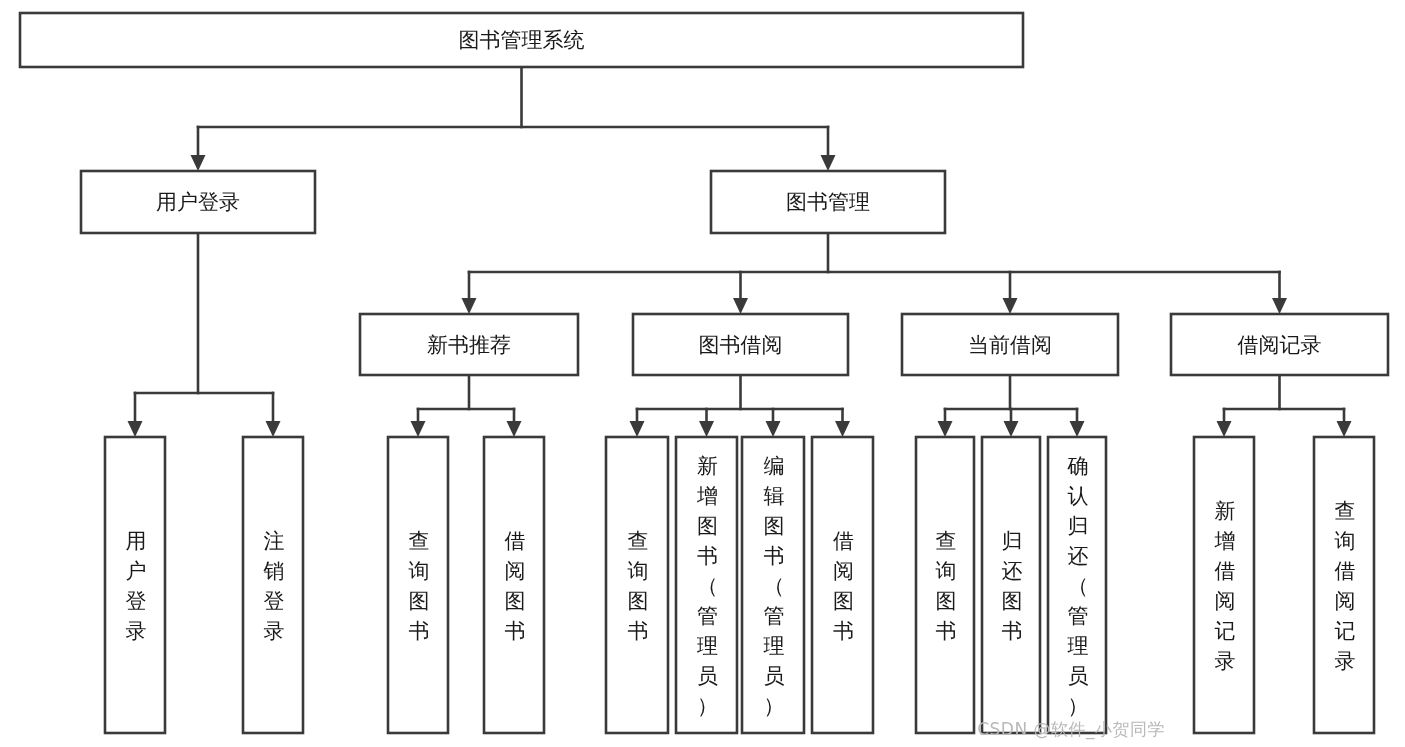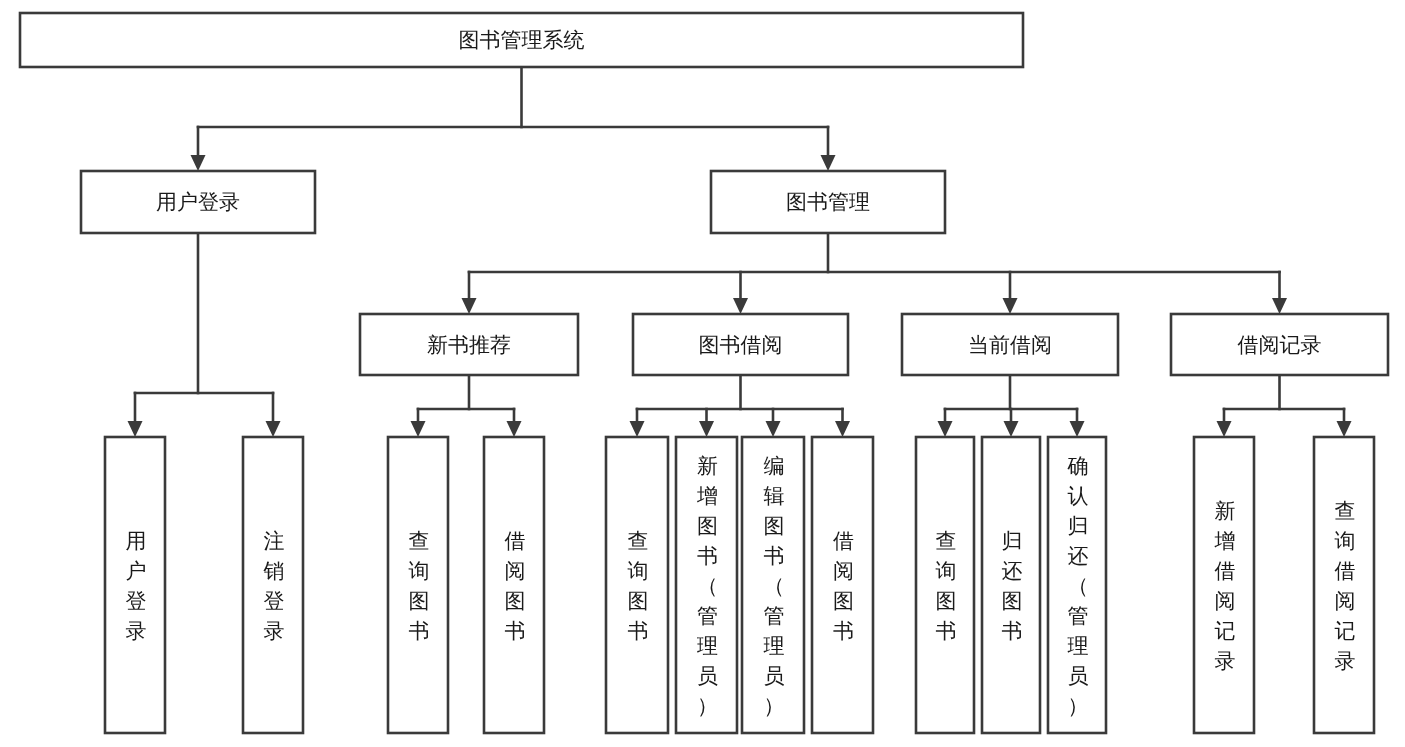--- a/index.html
+++ b/index.html
@@ -203,13 +203,14 @@
         <g>
           <rect x="1194" y="437" width="60" height="296" class="node-box"></rect>
           <text x="1225" y="518.4" class="node-label-vert"><tspan x="1225" dy="0">新</tspan><tspan x="1225" dy="30">增</tspan><tspan x="1225" dy="30">借</tspan><tspan x="1225" dy="30">阅</tspan><tspan x="1225" dy="30">记</tspan><tspan x="1225" dy="30">录</tspan></text>
         </g>
         <g>
           <rect x="1314" y="437" width="60" height="296" class="node-box"></rect>
           <text x="1345" y="518.4" class="node-label-vert"><tspan x="1345" dy="0">查</tspan><tspan x="1345" dy="30">询</tspan><tspan x="1345" dy="30">借</tspan><tspan x="1345" dy="30">阅</tspan><tspan x="1345" dy="30">记</tspan><tspan x="1345" dy="30">录</tspan></text>
         </g>
       </g>
   </svg>
+  <div class="watermark">CSDN @软件_小贺同学</div>
 </div>
 
 </body></html>

